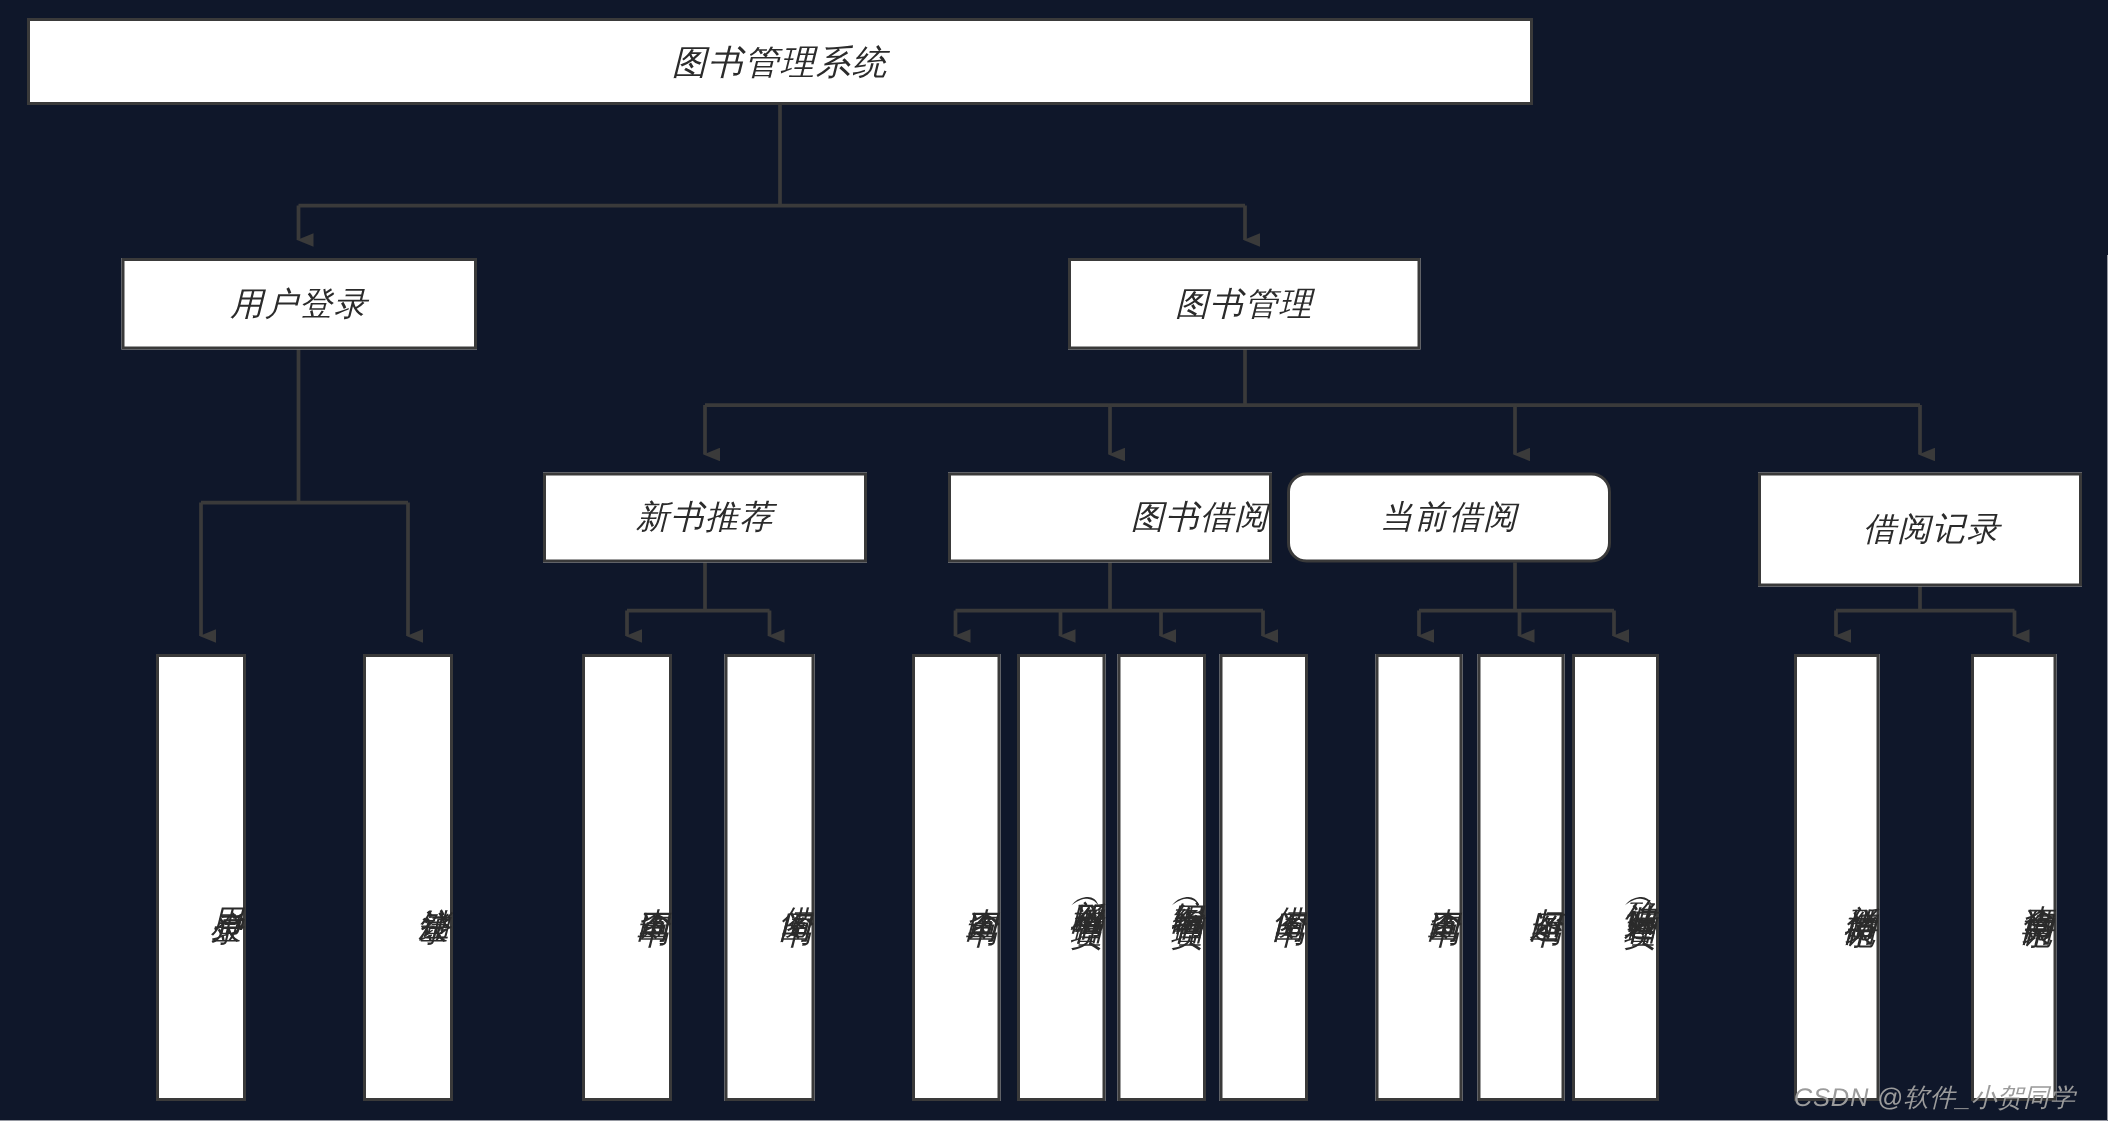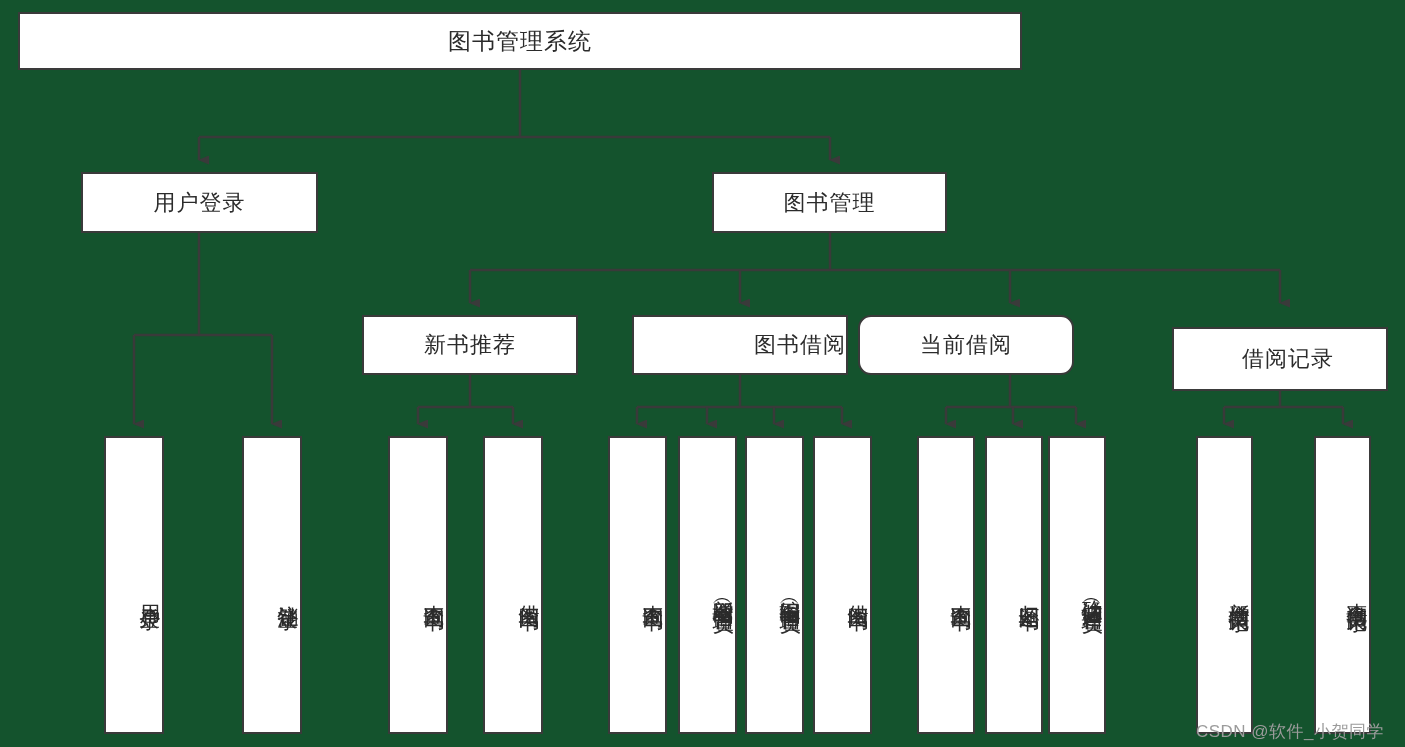--- a/index.html
+++ b/index.html
@@ -7,22 +7,23 @@
     padding: 0;
     background: #ffffff;
   }
   body {
     font-family: "Liberation Sans", "DejaVu Sans", sans-serif;
   }
   #canvas {
     position: relative;
     width: 1405px;
     height: 747px;
-    background: #14532d;
+    background: #0f172a;
     overflow: hidden;
+    font-style: italic;
   }
   svg.connectors {
     position: absolute;
     left: 0;
     top: 0;
     width: 1405px;
     height: 747px;
     pointer-events: none;
   }
   .node {
@@ -141,21 +142,21 @@
   </div>
 
   <div class="node node-h" style="left:632px; top:315px; width:216px; height:60px;justify-content:flex-end;">
     <span>图书借阅</span>
   </div>
 
   <div class="node node-h" style="left:858px; top:315px; width:216px; height:60px;border-radius:13px;">
     <span>当前借阅</span>
   </div>
 
-  <div class="node node-h" style="left:1172px; top:327px; width:216px; height:64px;padding-left:16px;">
+  <div class="node node-h" style="left:1172px; top:315px; width:216px; height:76px;padding-left:16px;">
     <span>借阅记录</span>
   </div>
 
   <div class="node node-v" style="left:104px; top:436px; width:60px; height:298px;">
     <span>用户登录</span>
   </div>
   <div class="node node-v" style="left:242px; top:436px; width:60px; height:298px;">
     <span>注销登录</span>
   </div>
 

